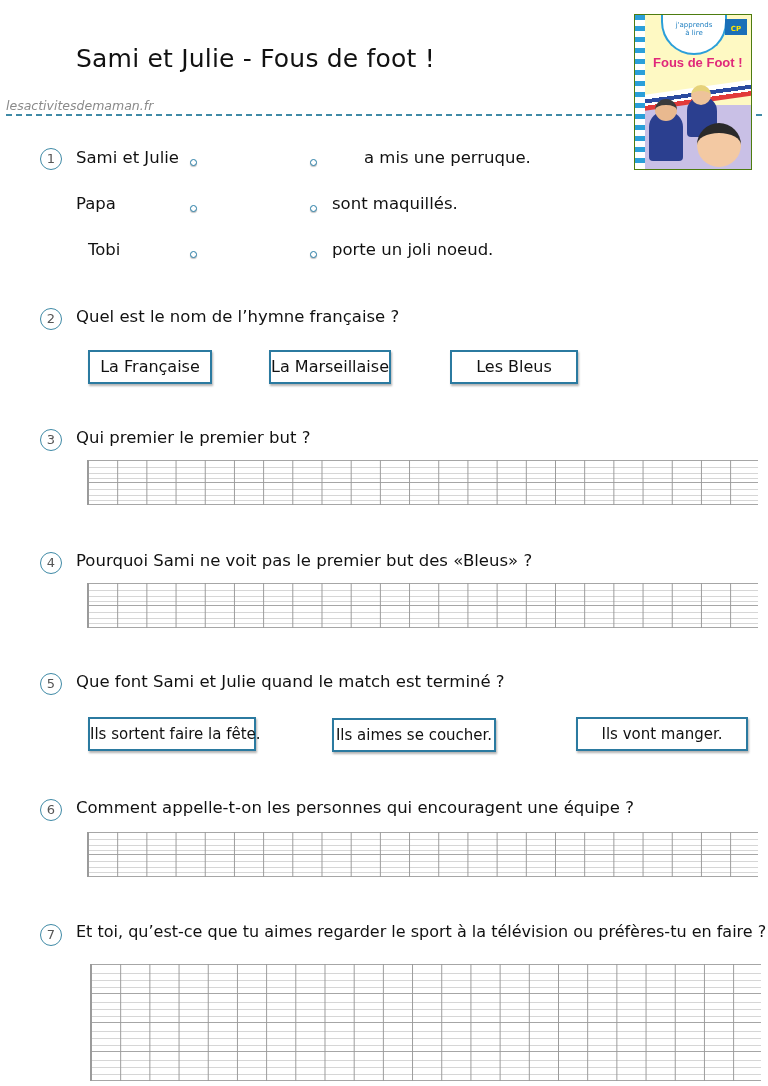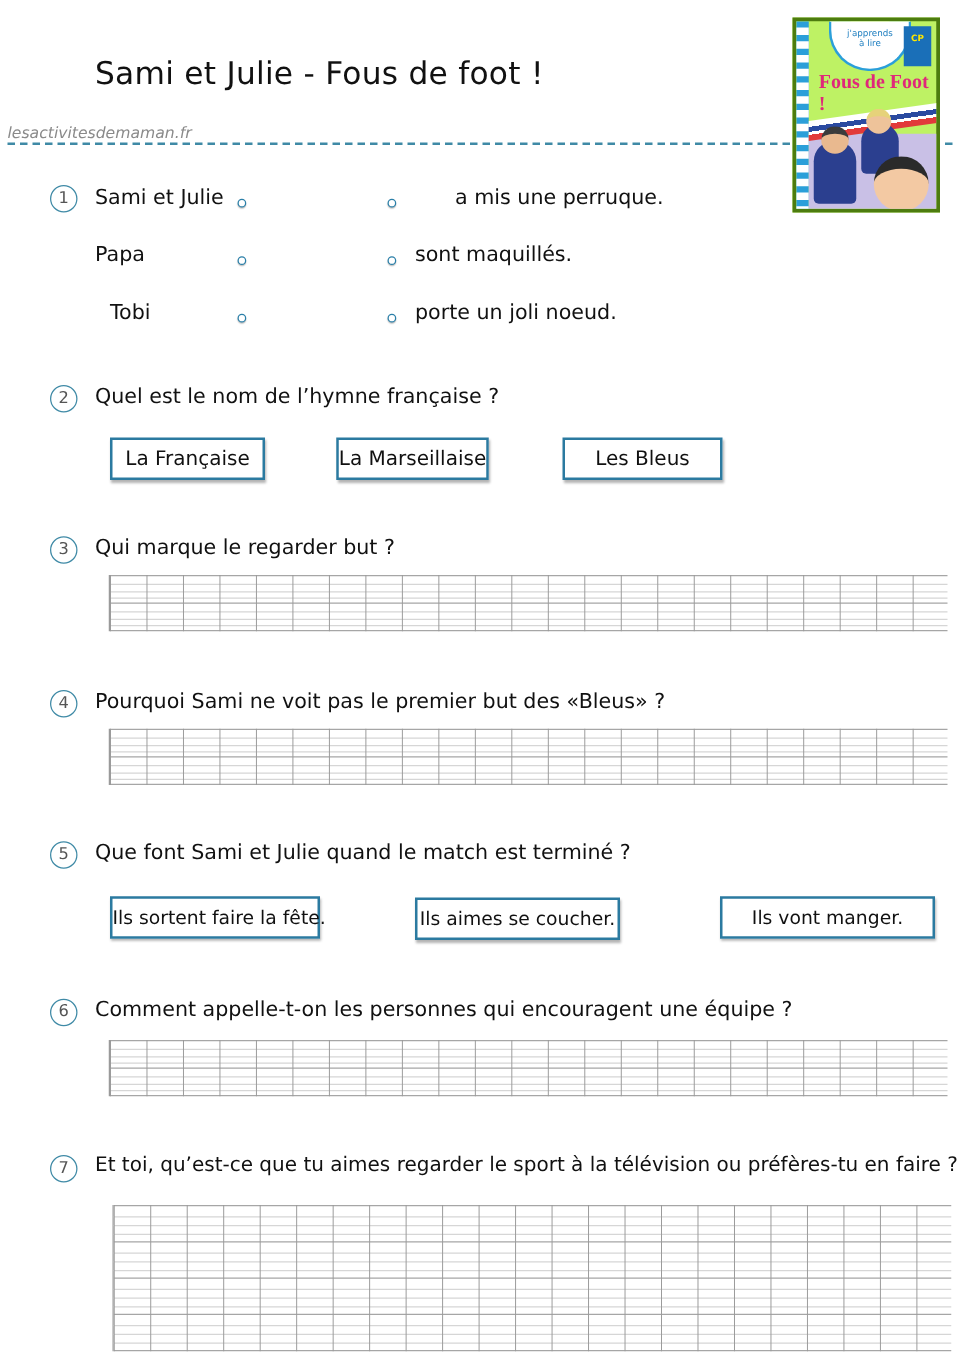--- a/index.html
+++ b/index.html
@@ -3,26 +3,26 @@
 <meta charset="utf-8">
 <style>
   * { box-sizing: border-box; margin: 0; padding: 0; }
   html, body { width: 768px; height: 1086px; background: #ffffff; overflow: hidden; }
   body { position: relative; font-family: "DejaVu Sans", sans-serif; color: #111; }
 
   .title { position: absolute; left: 76px; top: 44px; font-size: 25px; letter-spacing: 0.2px; font-family: "DejaVu Sans", sans-serif; font-weight: normal; text-align: center; }
   .site { position: absolute; left: 6px; top: 98px; font-size: 12.5px; font-style: italic; color: #8a8a8a; font-family: "DejaVu Sans", sans-serif; }
   .dash-line { position: absolute; left: 6px; top: 114px; width: 756px; height: 0; border-top: 2px dashed #3f8aa6; }
 
-  .cover { position: absolute; left: 634px; top: 14px; width: 118px; height: 156px; background: #bef264; border: 3px solid #4d7c0f; overflow: hidden; }
+  .cover { position: absolute; left: 634px; top: 14px; width: 118px; height: 156px; background: #fef9c3; border: 1px solid #4d7c0f; overflow: hidden; }
   .cover .spine { position: absolute; left: 0; top: 0; width: 10px; height: 100%; background: #2b9fd9; }
   .cover .spine i { display: block; width: 10px; height: 6px; background: #ffffff; margin-top: 5px; }
   .cover .badge { position: absolute; left: 26px; top: 0px; width: 66px; height: 40px; border-radius: 0 0 33px 33px; background: #ffffff; border: 2px solid #2b9fd9; border-top: none; text-align: center; font-size: 7px; color: #1f7fc0; padding-top: 6px; line-height: 8px; }
-  .cover .cp { position: absolute; right: 4px; top: 4px; width: 22px; height: 32px; background: #1a6fb8; color: #ffe600; font-size: 7px; font-weight: bold; text-align: center; line-height: 20px; }
-  .cover .ctitle { position: absolute; left: 18px; top: 40px; font-size: 16px; color: #e0287a; font-weight: bold; font-family: Liberation Serif, serif; }
+  .cover .cp { position: absolute; right: 4px; top: 4px; width: 22px; height: 16px; background: #1a6fb8; color: #ffe600; font-size: 7px; font-weight: bold; text-align: center; line-height: 20px; }
+  .cover .ctitle { position: absolute; left: 18px; top: 40px; font-size: 13px; color: #e0287a; font-weight: bold; font-family: Liberation Sans, sans-serif; }
   .cover .flag { position: absolute; left: 10px; top: 72px; width: 110px; height: 16px; background: linear-gradient(#ffffff 0 30%, #2a4aa0 30% 55%, #ffffff 55% 70%, #e23a3a 70% 100%); transform: skewY(-8deg); }
   .cover .scene { position: absolute; left: 10px; top: 90px; width: 108px; height: 66px; background: #c9c0e6; }
   .cover .p1 { position: absolute; left: 14px; top: 96px; width: 34px; height: 50px; background: #2b3f8f; border-radius: 16px 16px 4px 4px; }
   .cover .p2 { position: absolute; left: 52px; top: 82px; width: 30px; height: 40px; background: #2b3f8f; border-radius: 14px 14px 4px 4px; }
   .cover .face { position: absolute; left: 62px; top: 108px; width: 44px; height: 44px; border-radius: 50%; background: #f3c9a3; border-top: 10px solid #2a2a2a; }
   .cover .head1 { position: absolute; left: 20px; top: 84px; width: 22px; height: 22px; border-radius: 50%; background: #e9b98f; border-top: 6px solid #3b3b3b; }
   .cover .head2 { position: absolute; left: 56px; top: 70px; width: 20px; height: 20px; border-radius: 50%; background: #eec39a; border-top: 6px solid #e6d27a; }
 
   .qnum { position: absolute; width: 22px; height: 22px; border: 1.5px solid #3f8aa6; border-radius: 50%; font-size: 13px; line-height: 19px; text-align: center; color: #555; font-family: "DejaVu Sans", sans-serif; }
   .qtext { position: absolute; font-size: 16.5px; font-family: "DejaVu Sans", sans-serif; white-space: nowrap; }
@@ -90,21 +90,21 @@
 <div class="qtext" style="left:332px;top:194px;">sont maquillés.</div>
 <div class="qtext" style="left:332px;top:240px;">porte un joli noeud.</div>
 
 <div class="qnum" style="left:40px;top:308px;">2</div>
 <div class="qtext" style="left:76px;top:307px;">Quel est le nom de l’hymne française ?</div>
 <div class="choice" style="left:88px;top:350px;width:124px;">La Française</div>
 <div class="choice" style="left:269px;top:350px;width:122px;">La Marseillaise</div>
 <div class="choice" style="left:450px;top:350px;width:128px;">Les Bleus</div>
 
 <div class="qnum" style="left:40px;top:429px;">3</div>
-<div class="qtext" style="left:76px;top:428px;">Qui marque le regarder but ?</div>
+<div class="qtext" style="left:76px;top:428px;">Qui premier le premier but ?</div>
 <div class="grid" style="left:87px;top:460px;width:671px;">
   <div class="row">
       <i style="top:6px"></i>
       <i style="top:12px"></i>
       <i style="top:17px"></i>
     </div>
   <div class="row">
       <i style="top:6px"></i>
       <i style="top:12px"></i>
       <i style="top:17px"></i>

